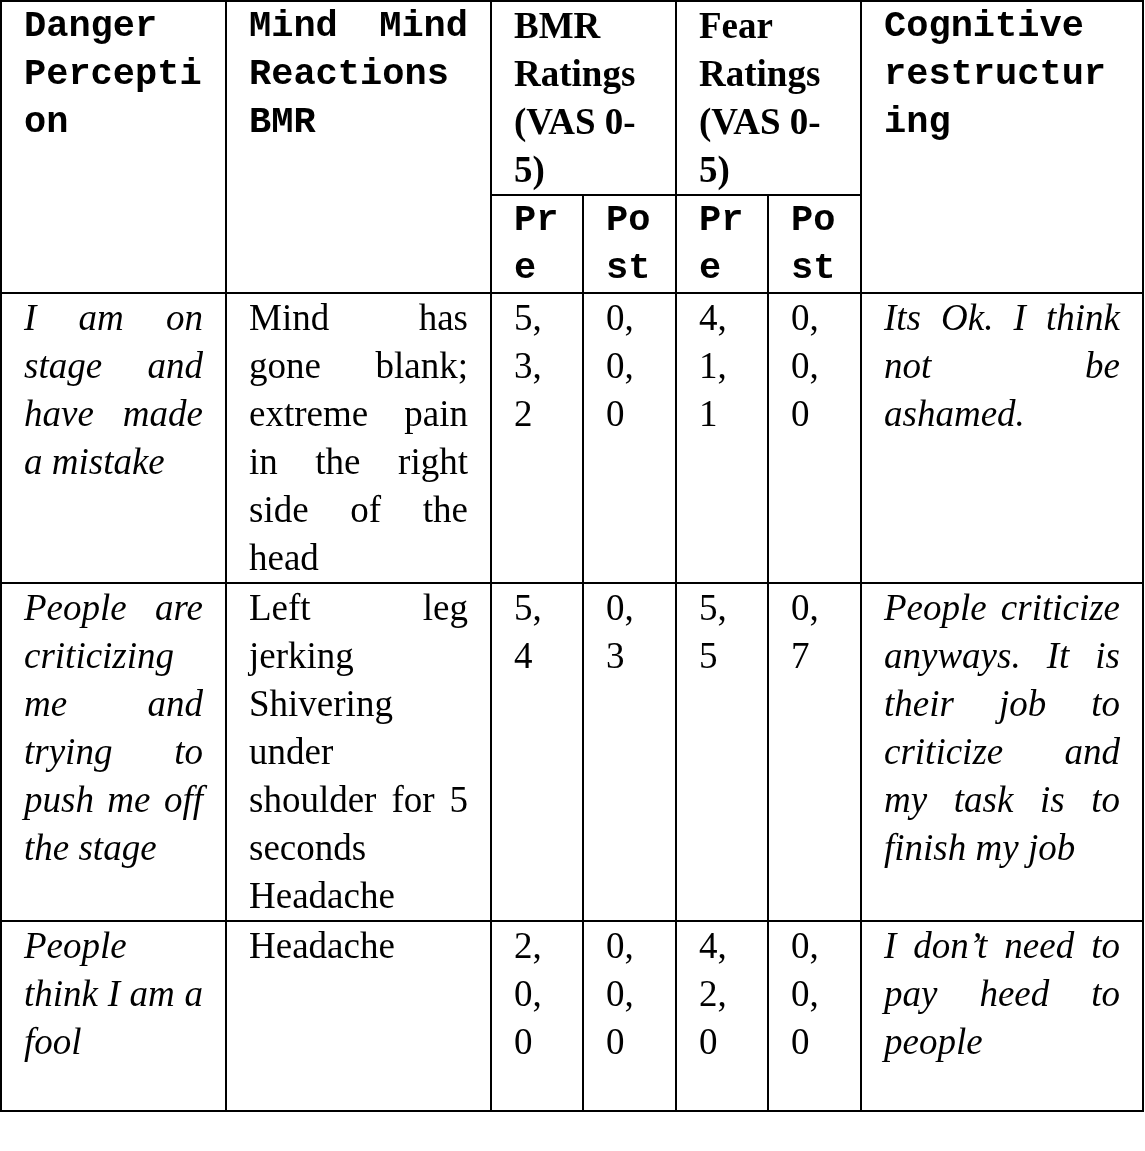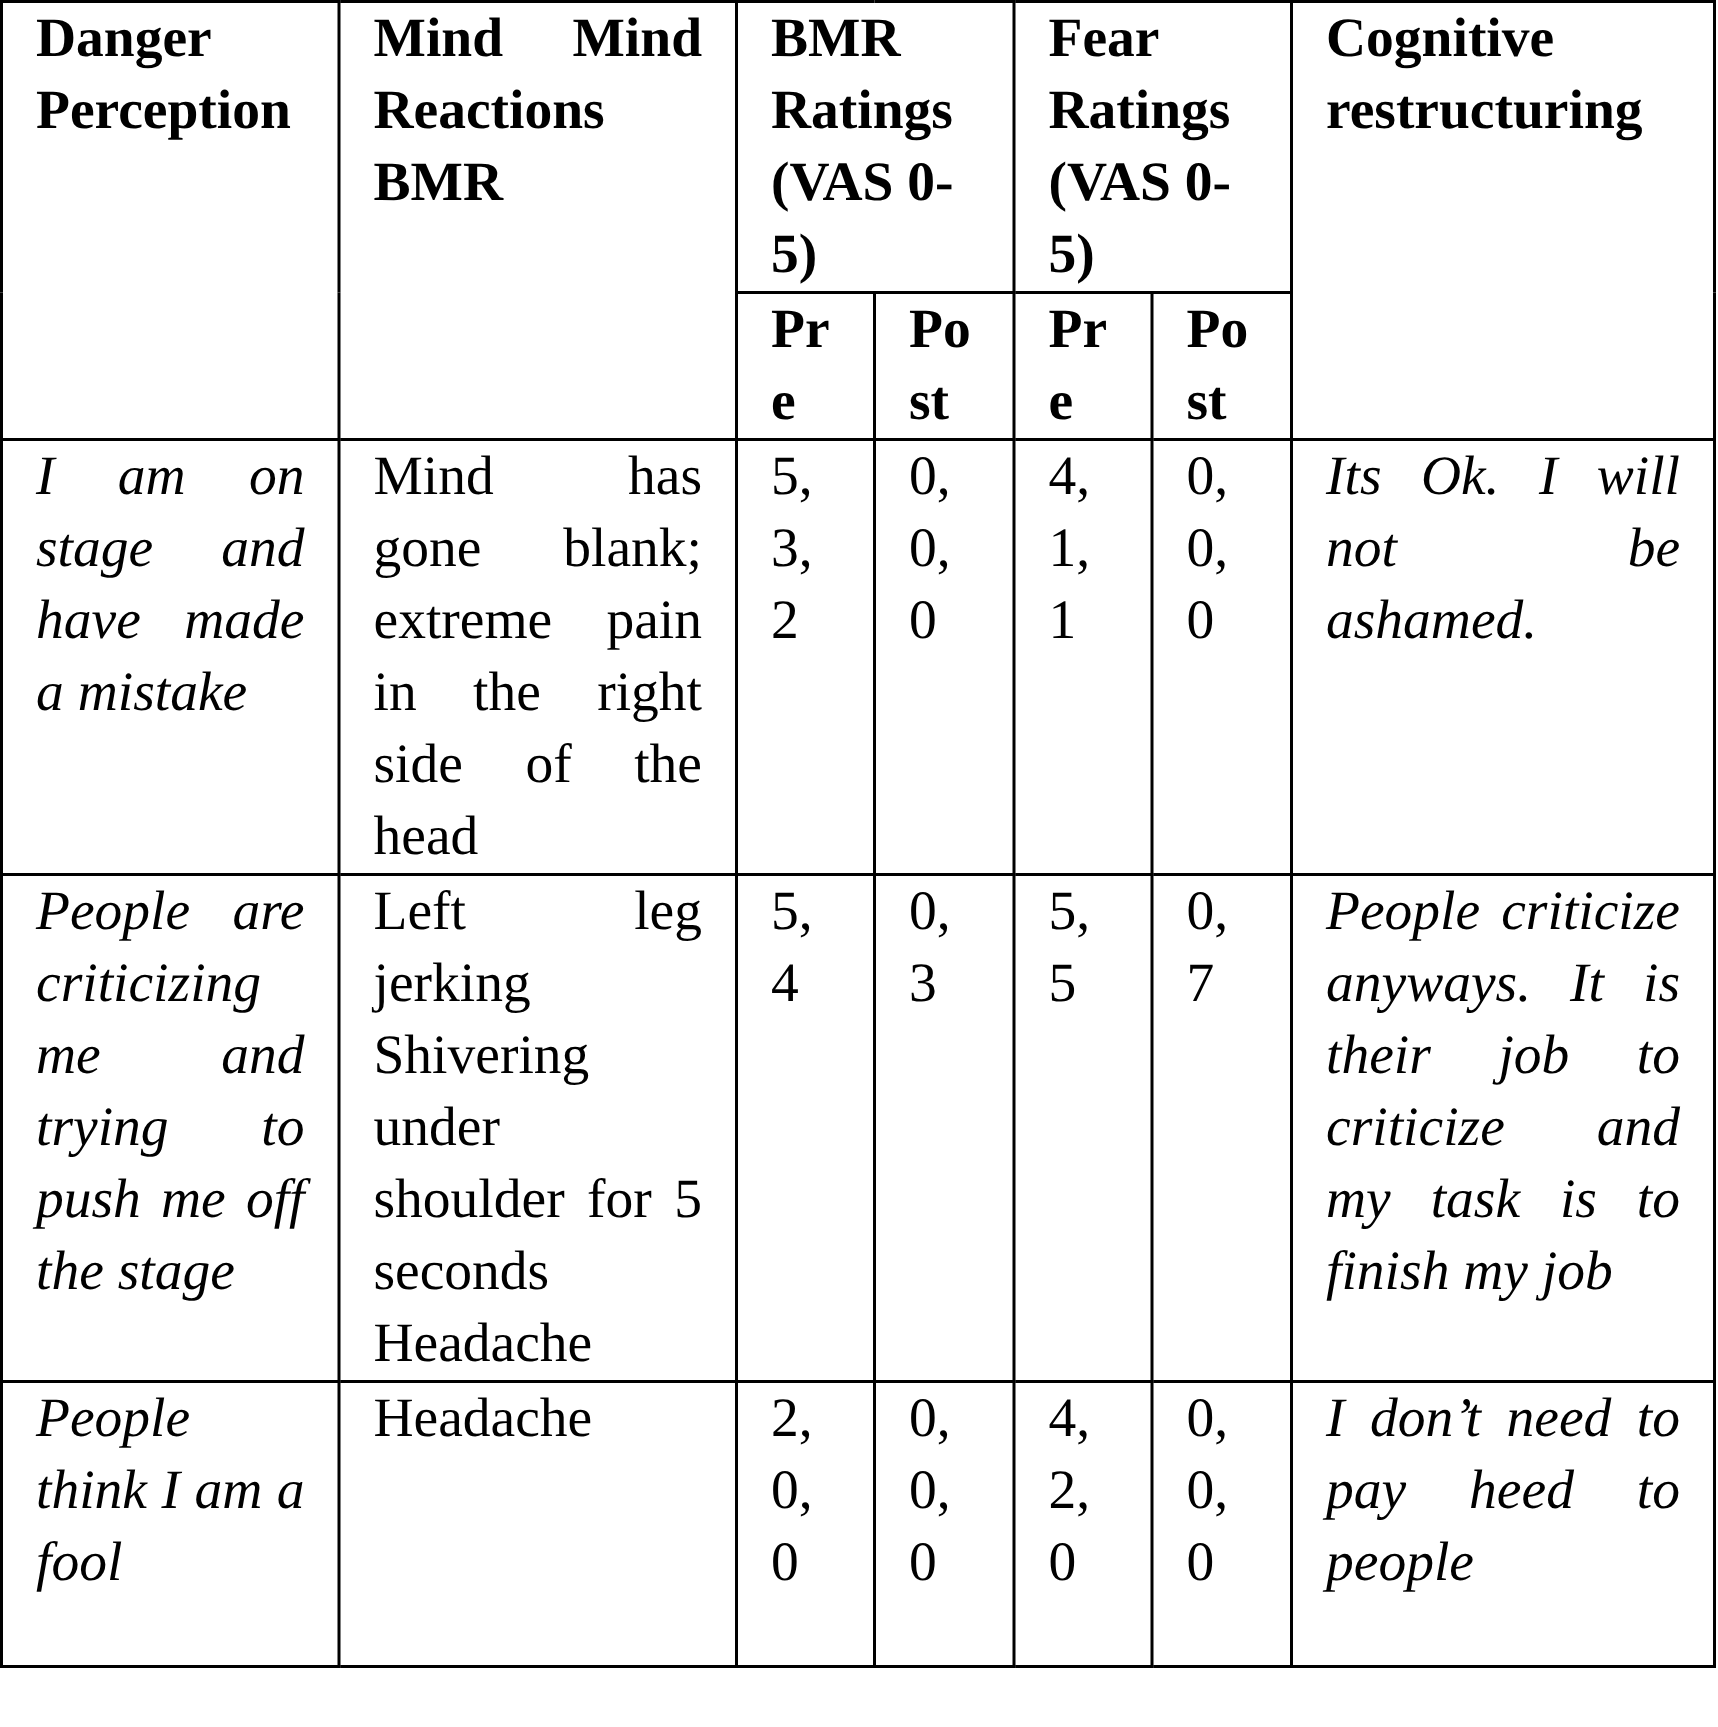--- a/index.html
+++ b/index.html
@@ -31,25 +31,25 @@
     vertical-align: top;
     text-align: justify;
     text-align-last: left;
     word-wrap: break-word;
     overflow-wrap: anywhere;
   }
   table.vas th {
     font-weight: bold;
     text-align: left;
   }
-  th.mid { vertical-align: middle; }
+  th.mid { vertical-align: middle; font-family: Liberation Mono, monospace; }
   th.top { vertical-align: top; padding-top: 2px; }
   td.italic { font-style: italic; }
   td.num { text-align: left; padding-left: 22px; padding-right: 4px; }
-  th.sub { padding-left: 22px; padding-right: 4px; }
+  th.sub { padding-left: 22px; padding-right: 4px; font-family: Liberation Mono, monospace; }
   tr.hdr1 { height: 192px; }
   tr.hdr2 { height: 98px; }
   tr.row1 { height: 289px; }
   tr.row2 { height: 319px; }
   tr.row3 { height: 190px; }
 </style>
 </head>
 <body>
 
 <table class="vas">
@@ -78,21 +78,21 @@
     </tr>
   </thead>
   <tbody>
     <tr class="row1">
       <td class="italic">I am on stage and have made a mistake</td>
       <td>Mind has gone blank; extreme pain in the right side of the head</td>
       <td class="num">5, 3, 2</td>
       <td class="num">0, 0, 0</td>
       <td class="num">4, 1, 1</td>
       <td class="num">0, 0, 0</td>
-      <td class="italic">Its Ok. I will not be ashamed.</td>
+      <td class="italic">Its Ok. I think not be ashamed.</td>
     </tr>
     <tr class="row2">
       <td class="italic">People are criticizing me and trying to push me off the stage</td>
       <td>Left leg jerking Shivering under shoulder for 5 seconds Headache</td>
       <td class="num">5, 4</td>
       <td class="num">0, 3</td>
       <td class="num">5, 5</td>
       <td class="num">0, 7</td>
       <td class="italic">People criticize anyways. It is their job to criticize and my task is to finish my job</td>
     </tr>

